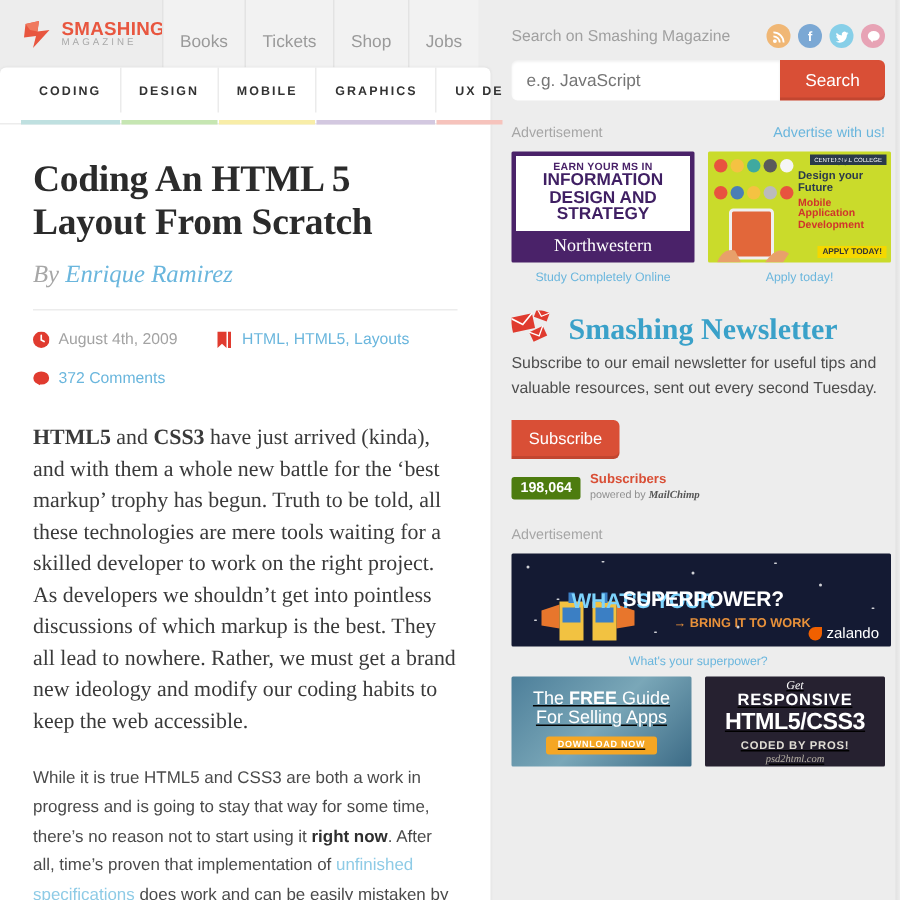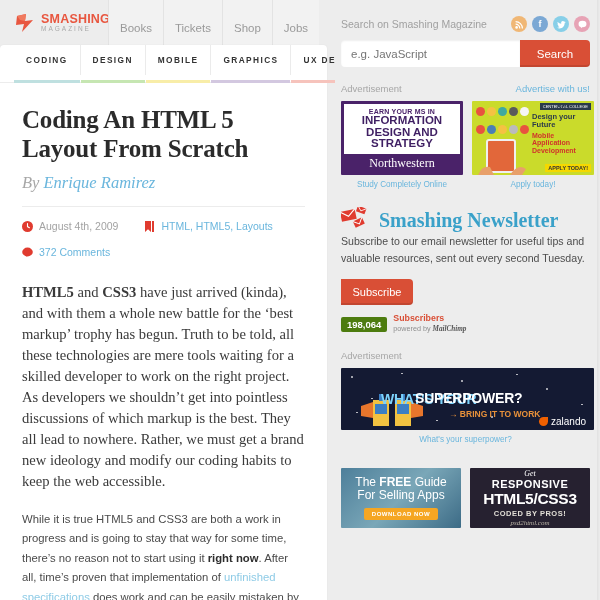--- a/index.html
+++ b/index.html
@@ -301,21 +301,21 @@
     position: absolute; left: 108px; top: 41px; color: #e8913a;
     font-size: 8.5px; font-weight: bold;
   }
   .sp-zal {
     position: absolute; right: 8px; bottom: 3px; color: #fff;
     font-size: 10px; display: flex; align-items: center; gap: 3px;
   }
   .sp-zal-dot { width: 9px; height: 9px; background: #f06000; border-radius: 50% 0 50% 50%; }
   .sp-robots { position: absolute; left: 18px; bottom: 2px; width: 66px; height: 36px; }
 
-  .ad-pair2 { display: flex; gap: 9px; margin-top: 24px; }
+  .ad-pair2 { display: flex; gap: 9px; margin-top: 6px; text-decoration: underline; }
   .ad-box2 { width: 122px; height: 60px; border-radius: 1px; overflow: hidden; position: relative; }
   .ad-free {
     background: linear-gradient(135deg,#4d7f9a 0%, #7aa7b8 50%, #3c6b86 100%);
     display: flex; flex-direction: column; align-items: center; justify-content: center;
   }
   .ad-free-t { color: #fff; font-size: 12px; line-height: 1.15; text-align: center; }
   .ad-free-t b { font-weight: bold; }
   .ad-free-btn {
     background: #f5a623; color: #fff; font-size: 6px; font-weight: bold;
     padding: 3px 8px; border-radius: 2px; margin-top: 5px; letter-spacing: .5px;

